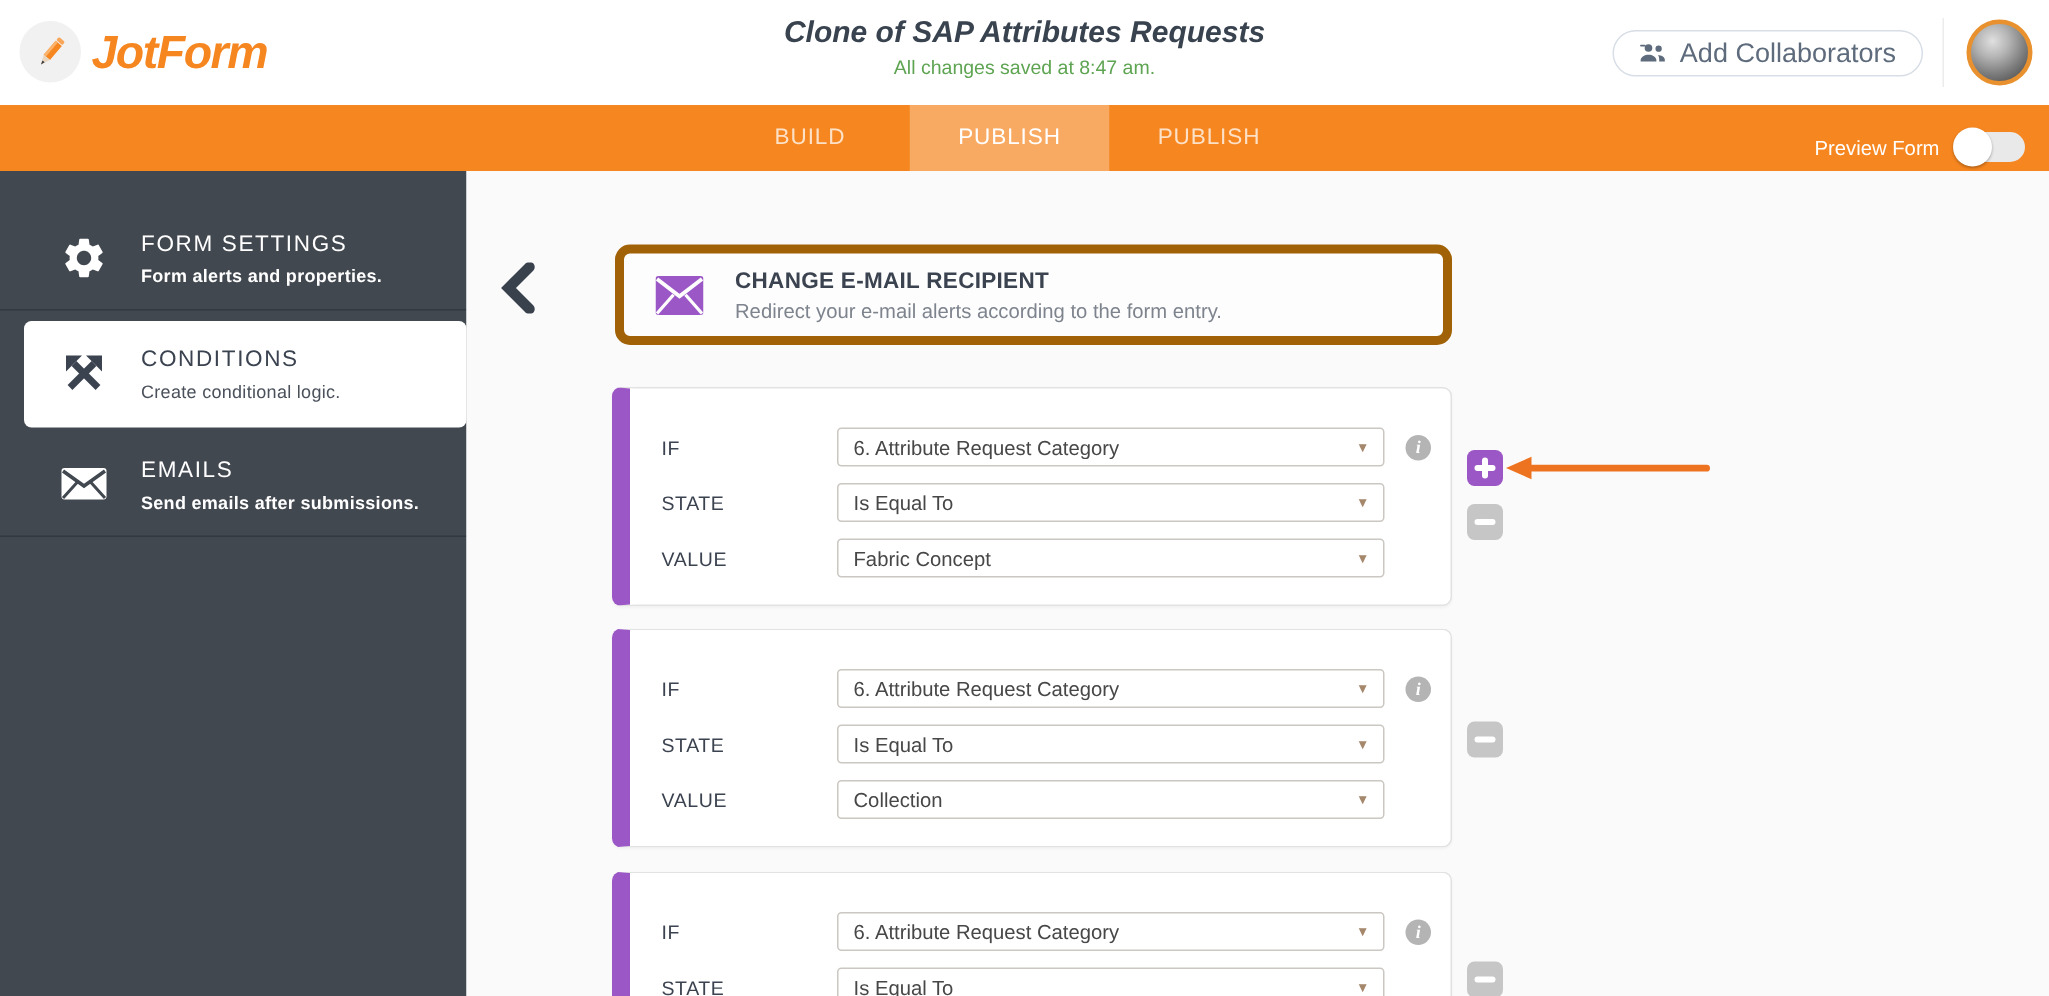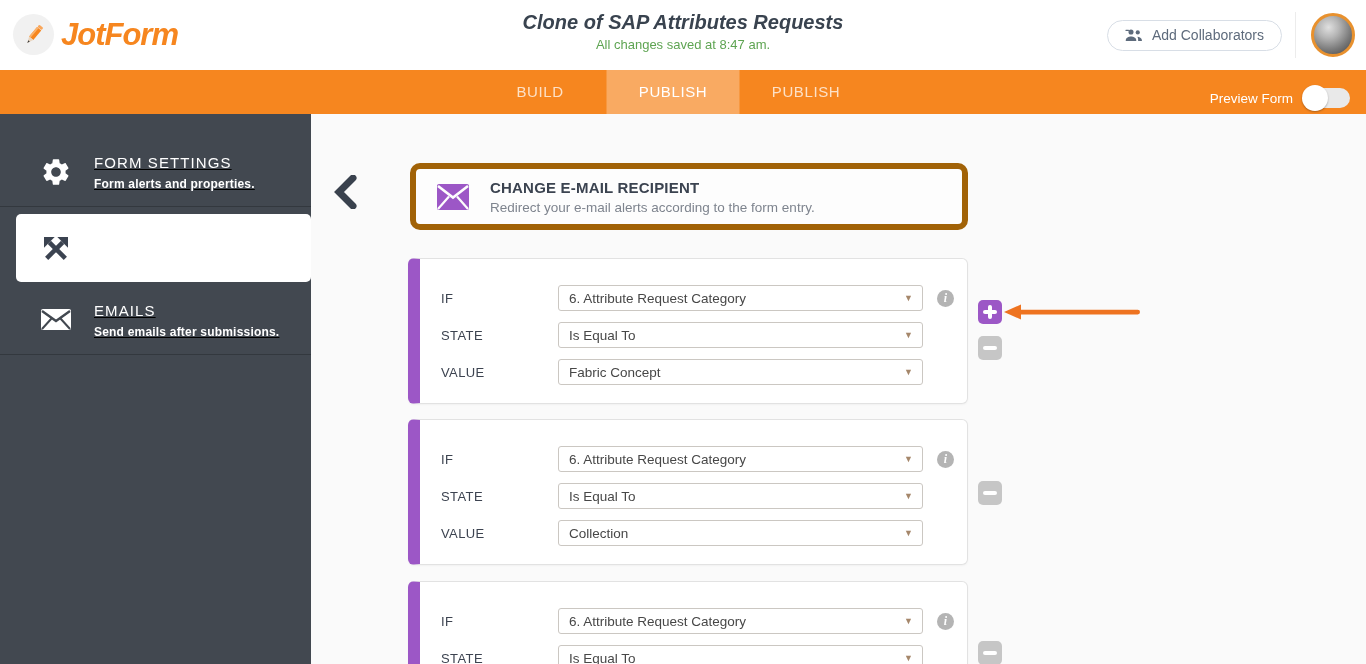--- a/index.html
+++ b/index.html
@@ -8,36 +8,36 @@
 
   
   .topbar { height:70px; position:relative; background:#fff; }
   .logo { position:absolute; left:13px; top:14px; display:flex; align-items:center; gap:7px; cursor:pointer; }
   .logo-circle { width:41px; height:41px; border-radius:50%; background:#F1F1F1; display:flex; align-items:center; justify-content:center; }
   .logo-text { font-size:31px; font-weight:bold; font-style:italic; color:#F6861F; letter-spacing:-1px; }
   .title-wrap { position:absolute; left:50%; transform:translateX(-50%); top:11px; text-align:center; white-space:nowrap; }
   .form-title { font-size:20px; font-weight:600; color:#39434F; cursor:pointer;font-style:italic; }
   .save-status { font-size:13px; color:#5EA452; margin-top:3px; }
   .topbar-right { position:absolute; right:11px; top:0; height:70px; display:flex; align-items:center; }
-  .collab-btn { display:flex; align-items:center; gap:9px; height:31px; padding:0 17px; border:1px solid #D8DEE6; border-radius:17px; background:#fff; color:#5E6B7C; font-size:14px; cursor:pointer; font-family:inherit; }
+  .collab-btn { display:flex; align-items:center; gap:9px; height:31px; padding:0 17px; border:1px solid #D8DEE6; border-radius:17px; background:#fff; color:#5E6B7C; font-size:18px; cursor:pointer; font-family:inherit; }
   .v-divider { width:1px; height:46px; background:#ECECEC; margin:0 15px 0 13px; }
   .avatar { width:44px; height:44px; border-radius:50%; border:3px solid #E8912E; cursor:pointer;
             background: radial-gradient(circle at 38% 30%, #e0e0e0 0%, #b5b5b5 30%, #7c7c7c 62%, #3f3f3f 100%); }
 
   
   .navbar { height:44px; background:#F6861F; position:relative; }
   .tabs { position:absolute; left:50%; transform:translateX(calc(-50% - 10px)); top:0; display:flex; height:44px;align-items:flex-end; }
   .tab { width:133px; text-align:center; line-height:44px; font-size:15px; letter-spacing:0.6px; color:rgba(255,255,255,0.75); cursor:pointer; }
   .tab.active { background:rgba(255,255,255,0.30); color:#fff; }
   .preview { position:absolute; right:16px; top:0; height:56px; display:flex; align-items:center; gap:11px; color:#fff; font-size:13.5px; }
   .toggle { width:46px; height:20px; background:#E9E9E9; border-radius:10px; position:relative; cursor:pointer; }
   .knob { position:absolute; left:-2px; top:-3px; width:26px; height:26px; border-radius:50%; background:#fff; box-shadow:0 1px 2px rgba(0,0,0,0.3); }
 
   
-  .content { display:flex; height:550px;text-decoration:underline; }
+  .content { display:flex; height:550px; }
 
   
   .sidebar { width:311px; flex-shrink:0; background:#424850; padding-top:26px; color:#fff; }
   .side-item { display:flex; align-items:flex-start; padding:14px 8px 15px 40px; cursor:pointer; }
   .side-item .sicon { width:32px; height:32px; margin-right:22px; flex-shrink:0; margin-top:2px; color:#fff; }
   .side-title { font-size:15px; letter-spacing:1.1px; font-weight:400; }
   .side-desc { font-size:12px; font-weight:bold; margin-top:6px; letter-spacing:0.2px; }
   .side-sep { height:1px; background:rgba(0,0,0,0.22); }
   .side-item.active { background:#fff; margin:7px 0 6px 16px; border-radius:5px; padding:17px 8px 17px 24px; color:#3B4350; }
   .side-item.active .sicon { color:#3B4350; }
@@ -150,20 +150,24 @@
       <span class="sicon">
         <svg viewBox="0 0 24 24" width="32" height="32">
           <g stroke="currentColor" stroke-width="3.4" fill="currentColor">
             <line x1="19" y1="19" x2="7" y2="7"></line>
             <polygon points="3,3 11,3 3,11" stroke-width="0"></polygon>
             <line x1="5" y1="19" x2="17" y2="7"></line>
             <polygon points="13,3 21,3 21,11" stroke-width="0"></polygon>
           </g>
         </svg>
       </span>
+      <div>
+        <div class="side-title">CONDITIONS</div>
+        <div class="side-desc">Create conditional logic.</div>
+      </div>
     </div>
 
     <div class="side-item">
       <span class="sicon">
         <svg viewBox="0 0 32 26" width="32" height="30">
           <rect x="1" y="3" width="30" height="21" rx="2" fill="currentColor"></rect>
           <path d="M2,5 L16,15 L30,5" stroke="#424850" stroke-width="2.4" fill="none"></path>
           <path d="M2,23 L11.5,12.5 M30,23 L20.5,12.5" stroke="#424850" stroke-width="2" fill="none"></path>
         </svg>
       </span>

